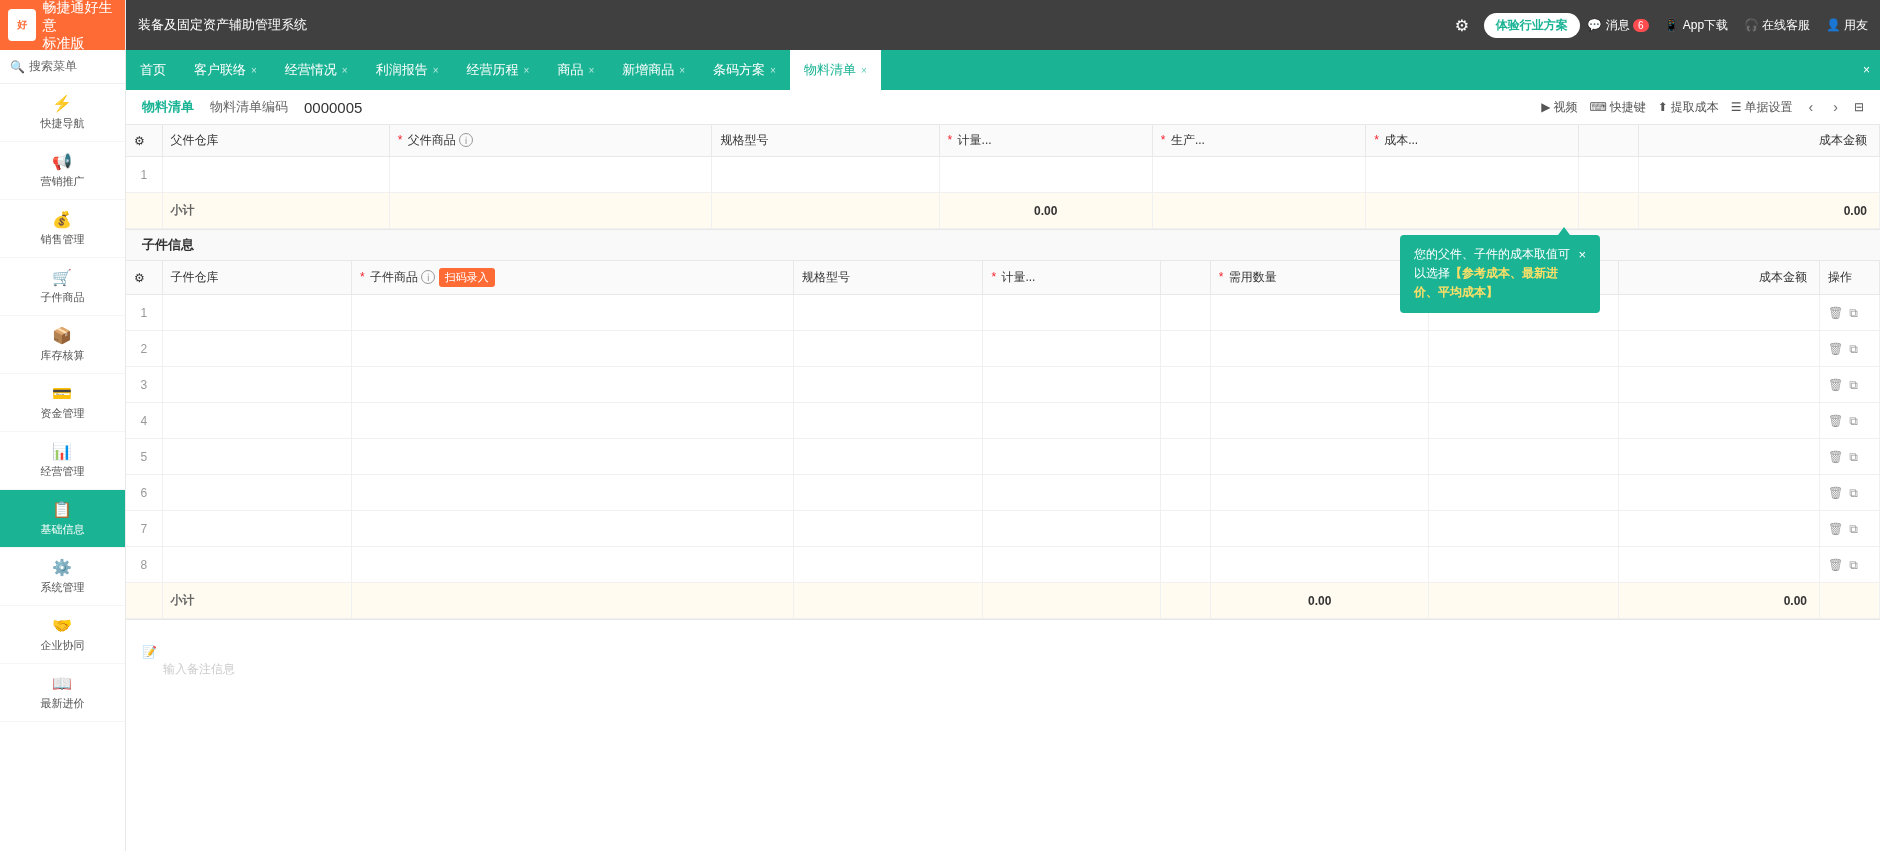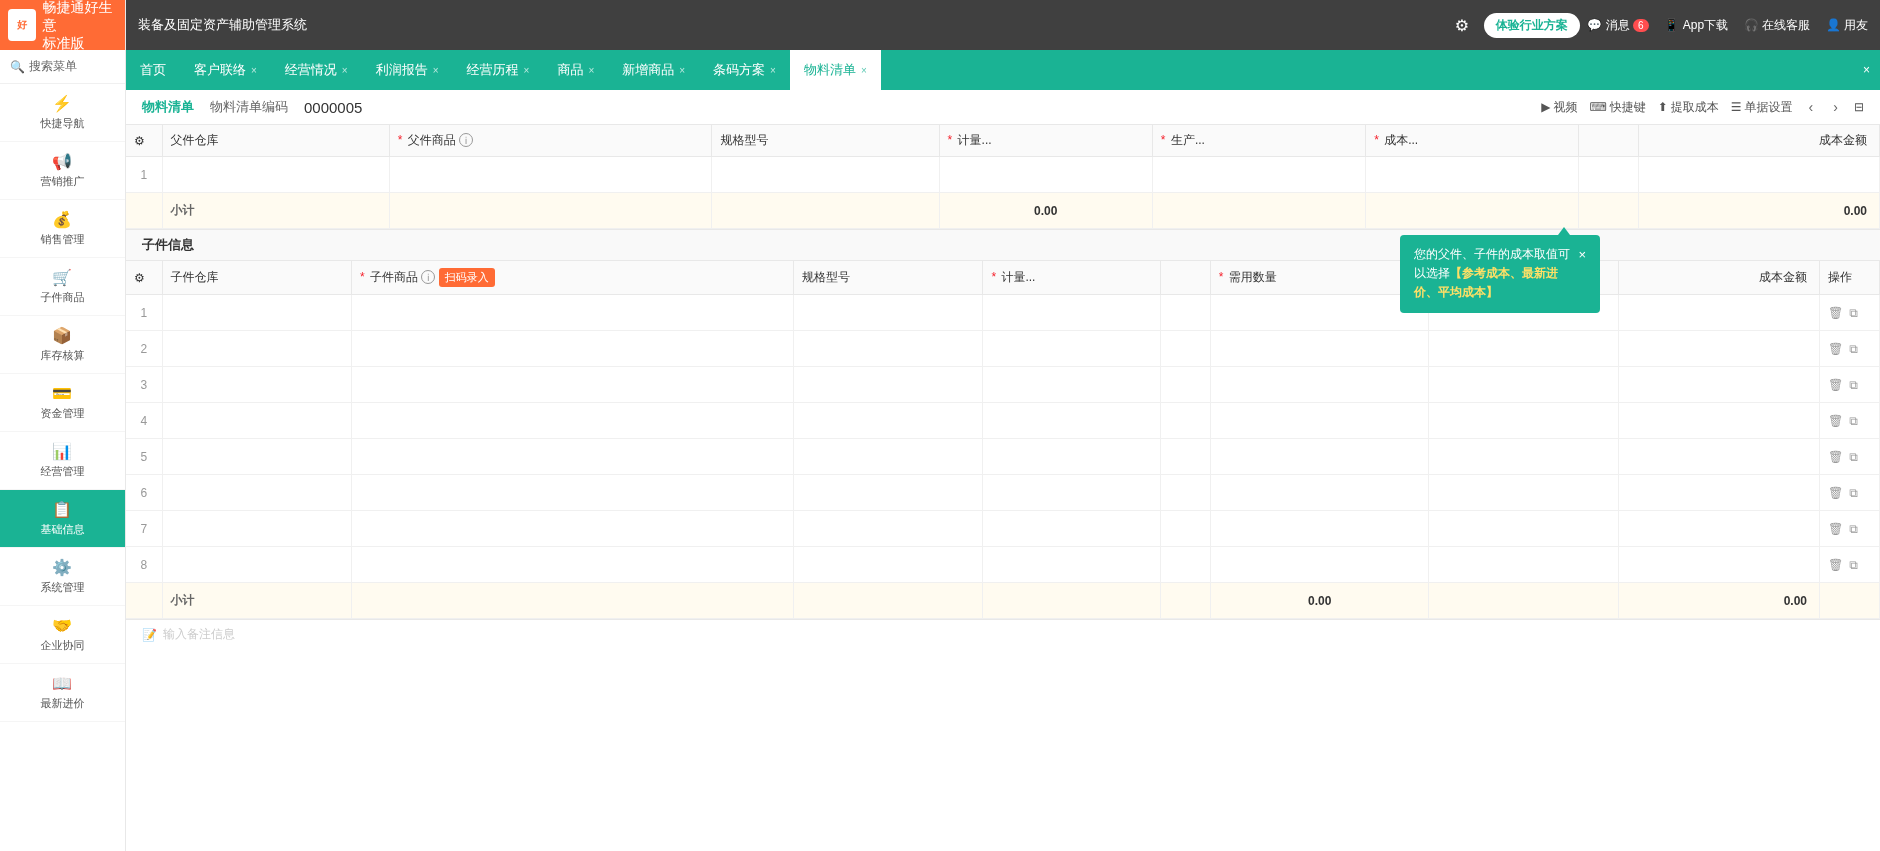--- a/index.html
+++ b/index.html
@@ -769,21 +769,21 @@
   <td></td>
   <td class="value" style="text-align:right; padding-right:12px;">0.00</td>
   <td></td>
 </tr>
             </tbody>
         </table>
       </div>
 
       <div class="footer-hint">
         <span>📝</span>
-        <span style="color:#ccc; cursor:pointer;">输入备注信息</span>
+        <span style="color:#ccc; cursor:pointer;margin-top:35px;">输入备注信息</span>
       </div>
 
       <div class="tooltip-popup">
         <span class="tooltip-close">×</span>
         <span>您的父件、子件的成本取值可以选择<span class="tooltip-accent">【参考成本、最新进价、平均成本】</span></span>
       </div>
 
     </div>
   </div>
 </div>

